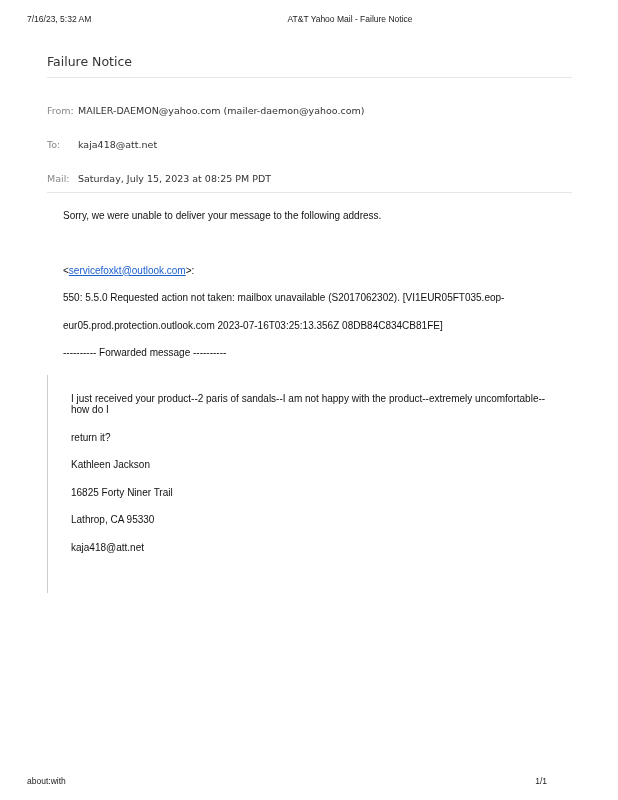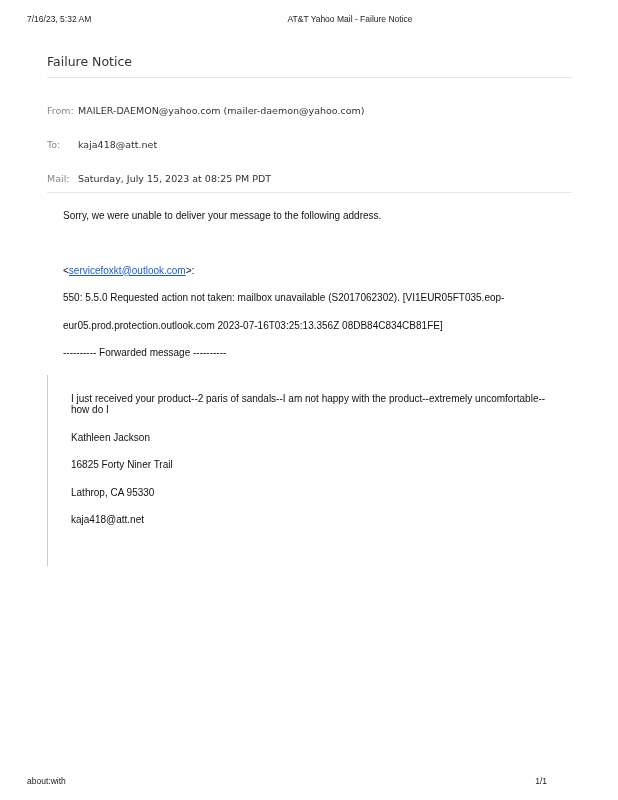--- a/index.html
+++ b/index.html
@@ -59,20 +59,21 @@
 
   <div class="body">
     <p>Sorry, we were unable to deliver your message to the following address.</p>
     <div class="gap"></div>
     <p><span>&lt;</span><a class="link">servicefoxkt@outlook.com</a><span>&gt;:</span></p>
     <p>550: 5.5.0 Requested action not taken: mailbox unavailable (S2017062302). [VI1EUR05FT035.eop-</p>
     <p>eur05.prod.protection.outlook.com 2023-07-16T03:25:13.356Z 08DB84C834CB81FE]</p>
     <p class="fwd">---------- Forwarded message ----------</p>
     <div class="quote">
       <p>I just received your product--2 paris of sandals--I am not happy with the product--extremely uncomfortable--how do I</p>
+      <p>return it?</p>
       <p>Kathleen Jackson</p>
       <p>16825 Forty Niner Trail</p>
       <p>Lathrop, CA 95330</p>
       <p>kaja418@att.net</p>
     </div>
   </div>
 </div>
 
 <div class="print-footer">
   <span class="pf-left">about:with</span>

